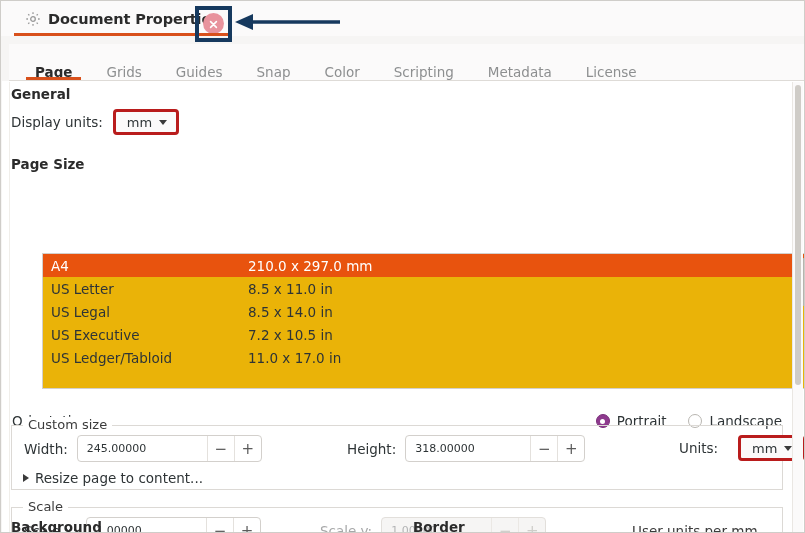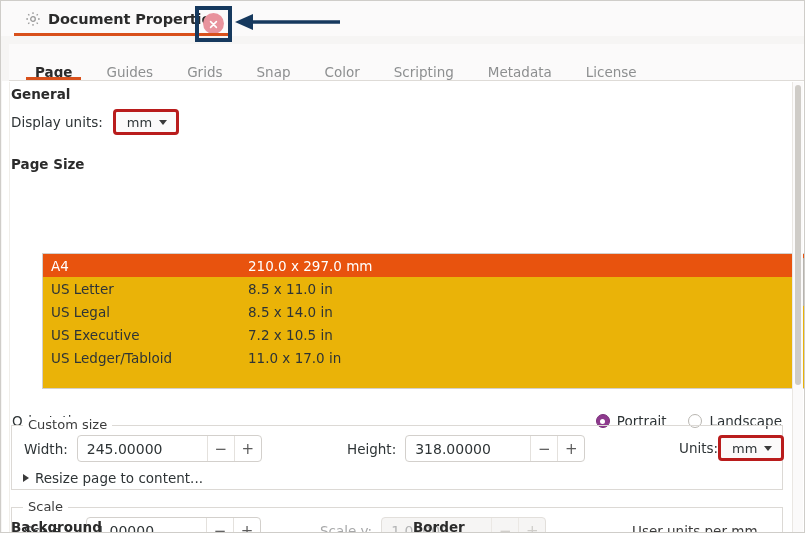--- a/index.html
+++ b/index.html
@@ -264,21 +264,21 @@
     height: 27px;
     border: 1px solid #d3d0cc;
     border-radius: 4px;
     background: #ffffff;
     overflow: hidden;
     box-sizing: border-box;
   }
   .spin-value {
     display: flex;
     align-items: center;
-    font-size: 14px;
+    font-size: 11px;
     color: #2e3436;
     padding-left: 9px;
     box-sizing: border-box;
   }
   .spin-btn {
     width: 27px;
     border-left: 1px solid #e4e1dd;
     display: flex;
     align-items: center;
     justify-content: center;
@@ -373,24 +373,24 @@
       <path d="M108 13 L18 13" stroke="#16395e" stroke-width="3.4" stroke-linecap="butt"></path>
       <path d="M3 13 L21 5 L21 21 Z" fill="#16395e"></path>
     </svg>
   </span>
 
   <div class="tabbar">
     <div class="tab first active">
       <span>Page</span>
     </div>
     <div class="tab">
+      <span>Grids</span>
+    </div>
+    <div class="tab">
       <span>Guides</span>
-    </div>
-    <div class="tab">
-      <span>Grids</span>
     </div>
     <div class="tab">
       <span>Snap</span>
     </div>
     <div class="tab">
       <span>Color</span>
     </div>
     <div class="tab">
       <span>Scripting</span>
     </div>
@@ -470,21 +470,21 @@
 
       <div class="row" style="position:absolute;left:335px;top:9px;gap:9px;">
         <span class="label">Height:</span>
         <span class="spin" style="width:180px;">
           <span class="spin-value" style="flex:1;">318.00000</span>
           <span class="spin-btn">−</span>
           <span class="spin-btn">+</span>
         </span>
       </div>
 
-      <div class="row" style="position:absolute;left:667px;top:9px;gap:0;">
+      <div class="row" style="position:absolute;left:667px;top:9px;gap:20px;">
         <span class="label">Units:</span>
         <span class="combo">
           <span>mm</span>
           <span class="caret"></span>
         </span>
       </div>
 
       <span class="expander" style="position:absolute;left:11px;top:44px;">
         <span class="tri"></span>
         <span>Resize page to content...</span>

